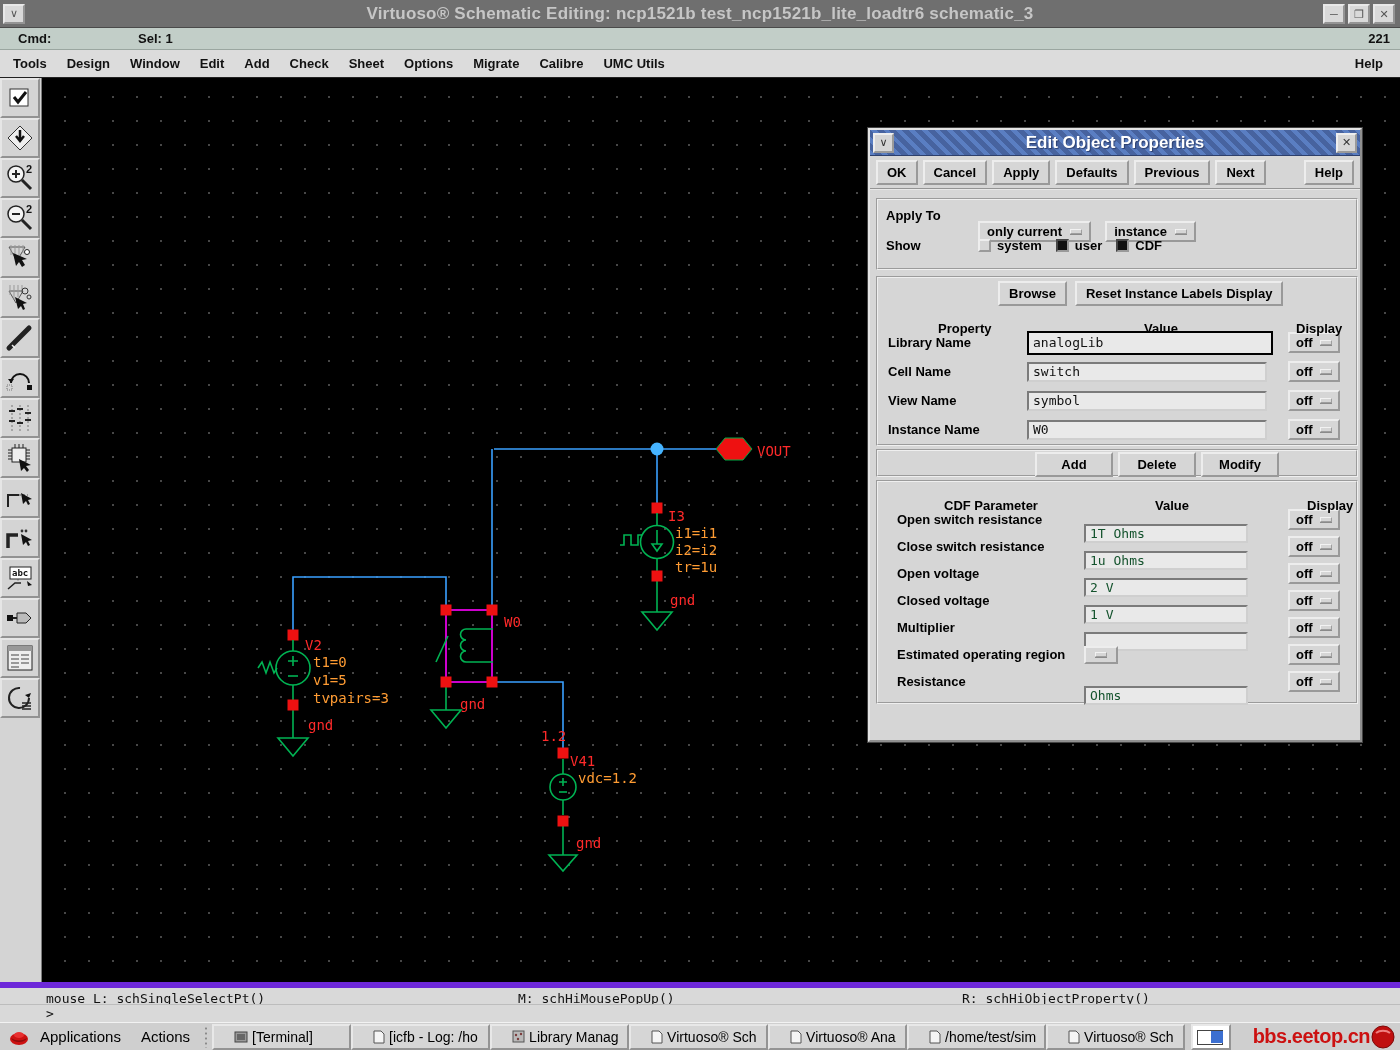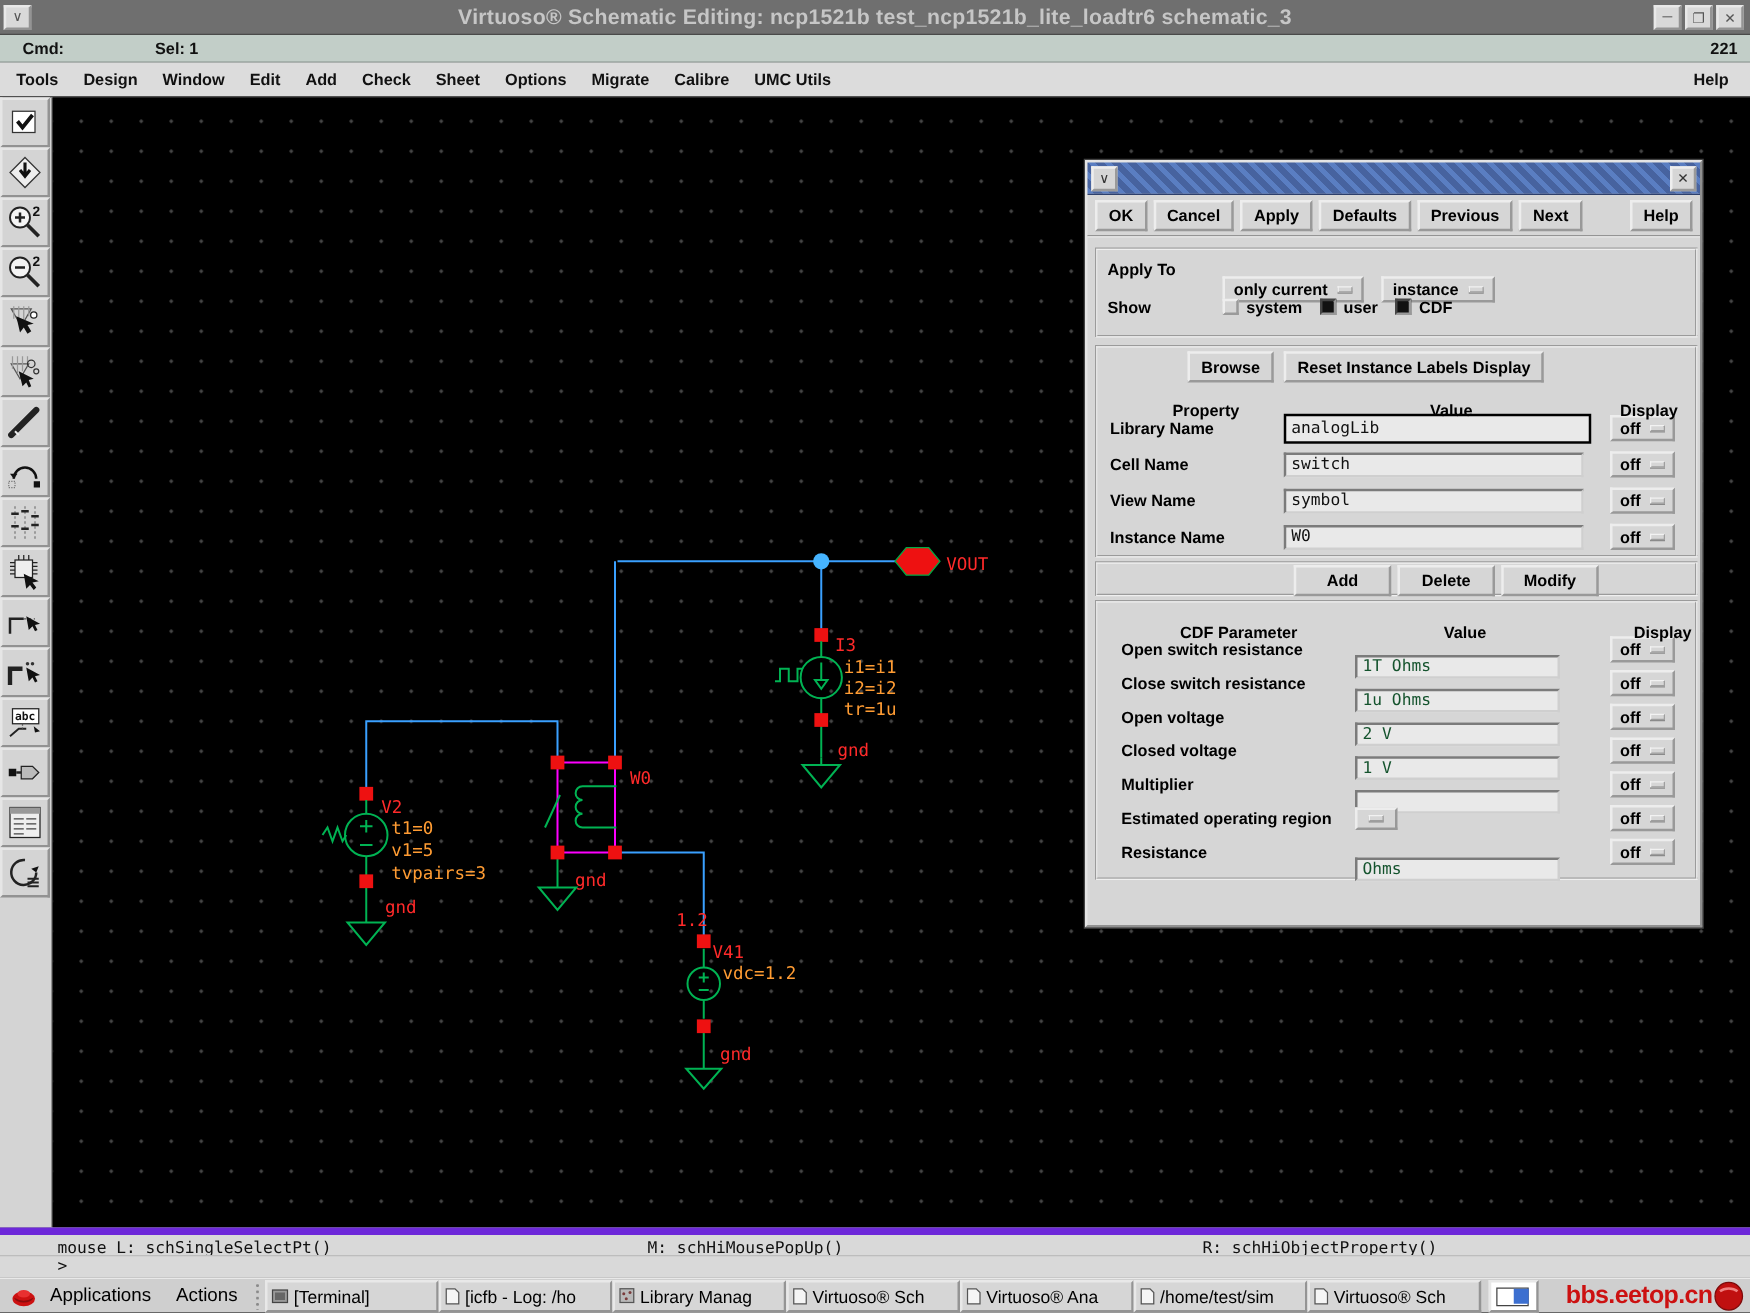--- a/index.html
+++ b/index.html
@@ -52,21 +52,21 @@
   #promptrow span { position:absolute; left:46px; top:1px; }
 
   
   #taskbar { left:0; top:1022px; width:1400px; height:28px; background:#cfcfcf;
     border-top:1px solid #f2f2f2; display:flex; align-items:center; font-size:15px; }
   #taskbar .menu-label { margin:0 10px; color:#000; }
   .task-divider { width:4px; height:22px; margin:0 4px;
     background-image:radial-gradient(circle,#8a8a8a 1px,transparent 1.2px);
     background-size:4px 5px; }
   .task-btn { width:139px; height:26px; background:#d6d6d6; border:2px outset #e8e8e8;
-    display:flex; align-items:center; gap:4px; padding:0 3px; font-size:14px;
+    display:flex; align-items:center; gap:4px; padding:0 20px; font-size:14px;
     white-space:nowrap; overflow:hidden; }
   .task-btn .ticon { flex:0 0 auto; }
   #pager { width:40px; height:26px; background:#fff; border:2px outset #e8e8e8;
     margin-left:6px; position:relative; }
   #pager .pane { position:absolute; left:4px; top:4px; width:26px; height:15px;
     border:1px solid #444; background:#fff; }
   #pager .pane-active { position:absolute; right:6px; top:5px; width:12px; height:12px;
     background:#3c6fd0; }
   #watermark { margin-left:auto; margin-right:4px; display:flex; align-items:center;
     font-weight:bold; font-size:20px; color:#cc1111; letter-spacing:-0.5px; }
@@ -100,21 +100,21 @@
   .apply-label { width:92px; font-weight:bold; }
   .opt-menu { height:21px; background:#d6d6d6; border:2px outset #ededed;
     display:flex; align-items:center; gap:8px; padding:0 7px; font-weight:bold;margin-top:32px; }
   .opt-dash { width:12px; height:5px; background:#d6d6d6; border:1px outset #f2f2f2;
     box-shadow:0 1px 0 #8a8a8a; }
   .chk-row { display:flex; align-items:center; gap:6px; }
   .chk { width:13px; height:13px; border:2px outset #eee; background:#d6d6d6; }
   .chk.checked { background:#111; border:2px inset #999; }
   .chk-label { font-weight:bold; margin-right:8px; }
 
-  .prop-btnrow { display:flex; gap:8px; padding:3px 0 2px 72px; }
+  .prop-btnrow { display:flex; gap:8px; padding:3px 0 2px 72px;margin-left:48px; }
   .hdr-row { position:relative; height:20px; font-weight:bold; }
   .hdr-row span { position:absolute; top:2px;margin-top:11px; }
   .prop-row { display:flex; align-items:center; height:29px; }
   .prop-label { width:149px; padding-left:10px; font-weight:bold; }
   .val-input { width:240px; height:20px; background:#e9e9e9; border:2px inset #cfcfcf;
     font-family:"DejaVu Sans Mono", monospace; font-size:13px; color:#111; padding:0 4px; }
   .val-input.active { border:2px solid #000; height:24px; width:246px; }
   .off-menu { margin-left:auto; margin-right:16px; width:52px; height:21px;
     background:#d6d6d6; border:2px outset #ededed; display:flex; align-items:center;
     justify-content:space-between; padding:0 6px; font-weight:bold; }
@@ -135,21 +135,21 @@
   <div class="title">Virtuoso® Schematic Editing: ncp1521b test_ncp1521b_lite_loadtr6 schematic_3</div>
   <div id="win-controls">
     <div class="tb-btn">─</div>
     <div class="tb-btn">❐</div>
     <div class="tb-btn">✕</div>
   </div>
 </div>
 
 <div id="cmdbar" class="abs">
   <span style="left:18px">Cmd:</span>
-  <span style="left:124px">Sel: 1</span>
+  <span style="left:138px">Sel: 1</span>
   <span style="right:10px">221</span>
 </div>
 
 <div id="menubar" class="abs">
   <span class="menu-item">Tools</span>
   <span class="menu-item">Design</span>
   <span class="menu-item">Window</span>
   <span class="menu-item">Edit</span>
   <span class="menu-item">Add</span>
   <span class="menu-item">Check</span>
@@ -378,20 +378,21 @@
       <text x="528" y="688" class="sch-txt" fill="#ff2a2a">V41</text>
       <text x="536" y="705" class="sch-txt" fill="#ff9c33">vdc=1.2</text>
       <text x="534" y="770" class="sch-txt" fill="#ff2a2a">gnd</text>
     </g>
   </svg>
 </div>
 
 <div id="dialog" class="abs">
   <div id="dlg-titlebar">
     <div class="dlg-sys-btn" id="dlg-vbtn">∨</div>
+    <div class="dlg-title">Edit Object Properties</div>
     <div class="dlg-sys-btn" id="dlg-xbtn">✕</div>
   </div>
 
   <div id="dlg-buttonrow">
     <div class="dlg-btn">OK</div>
     <div class="dlg-btn">Cancel</div>
     <div class="dlg-btn">Apply</div>
     <div class="dlg-btn">Defaults</div>
     <div class="dlg-btn">Previous</div>
     <div class="dlg-btn">Next</div>

